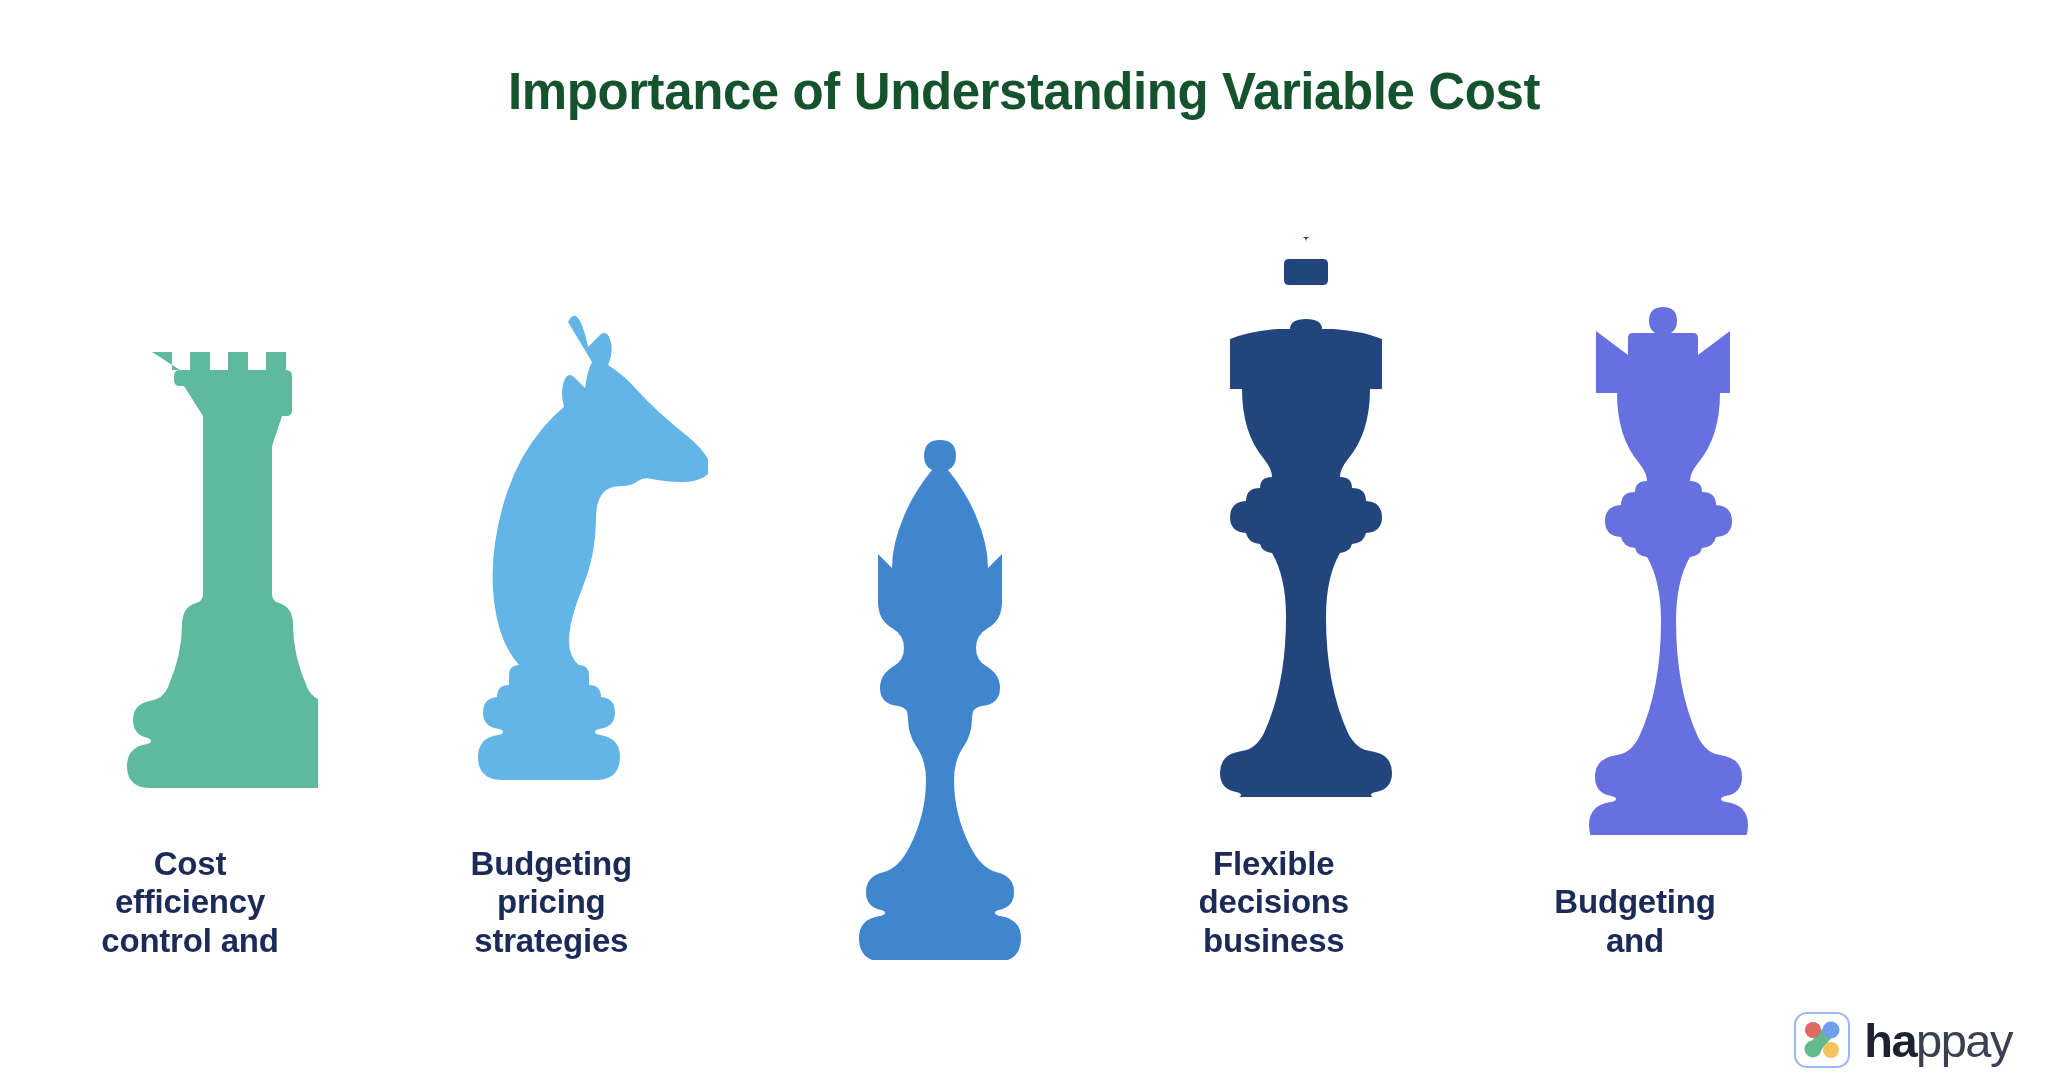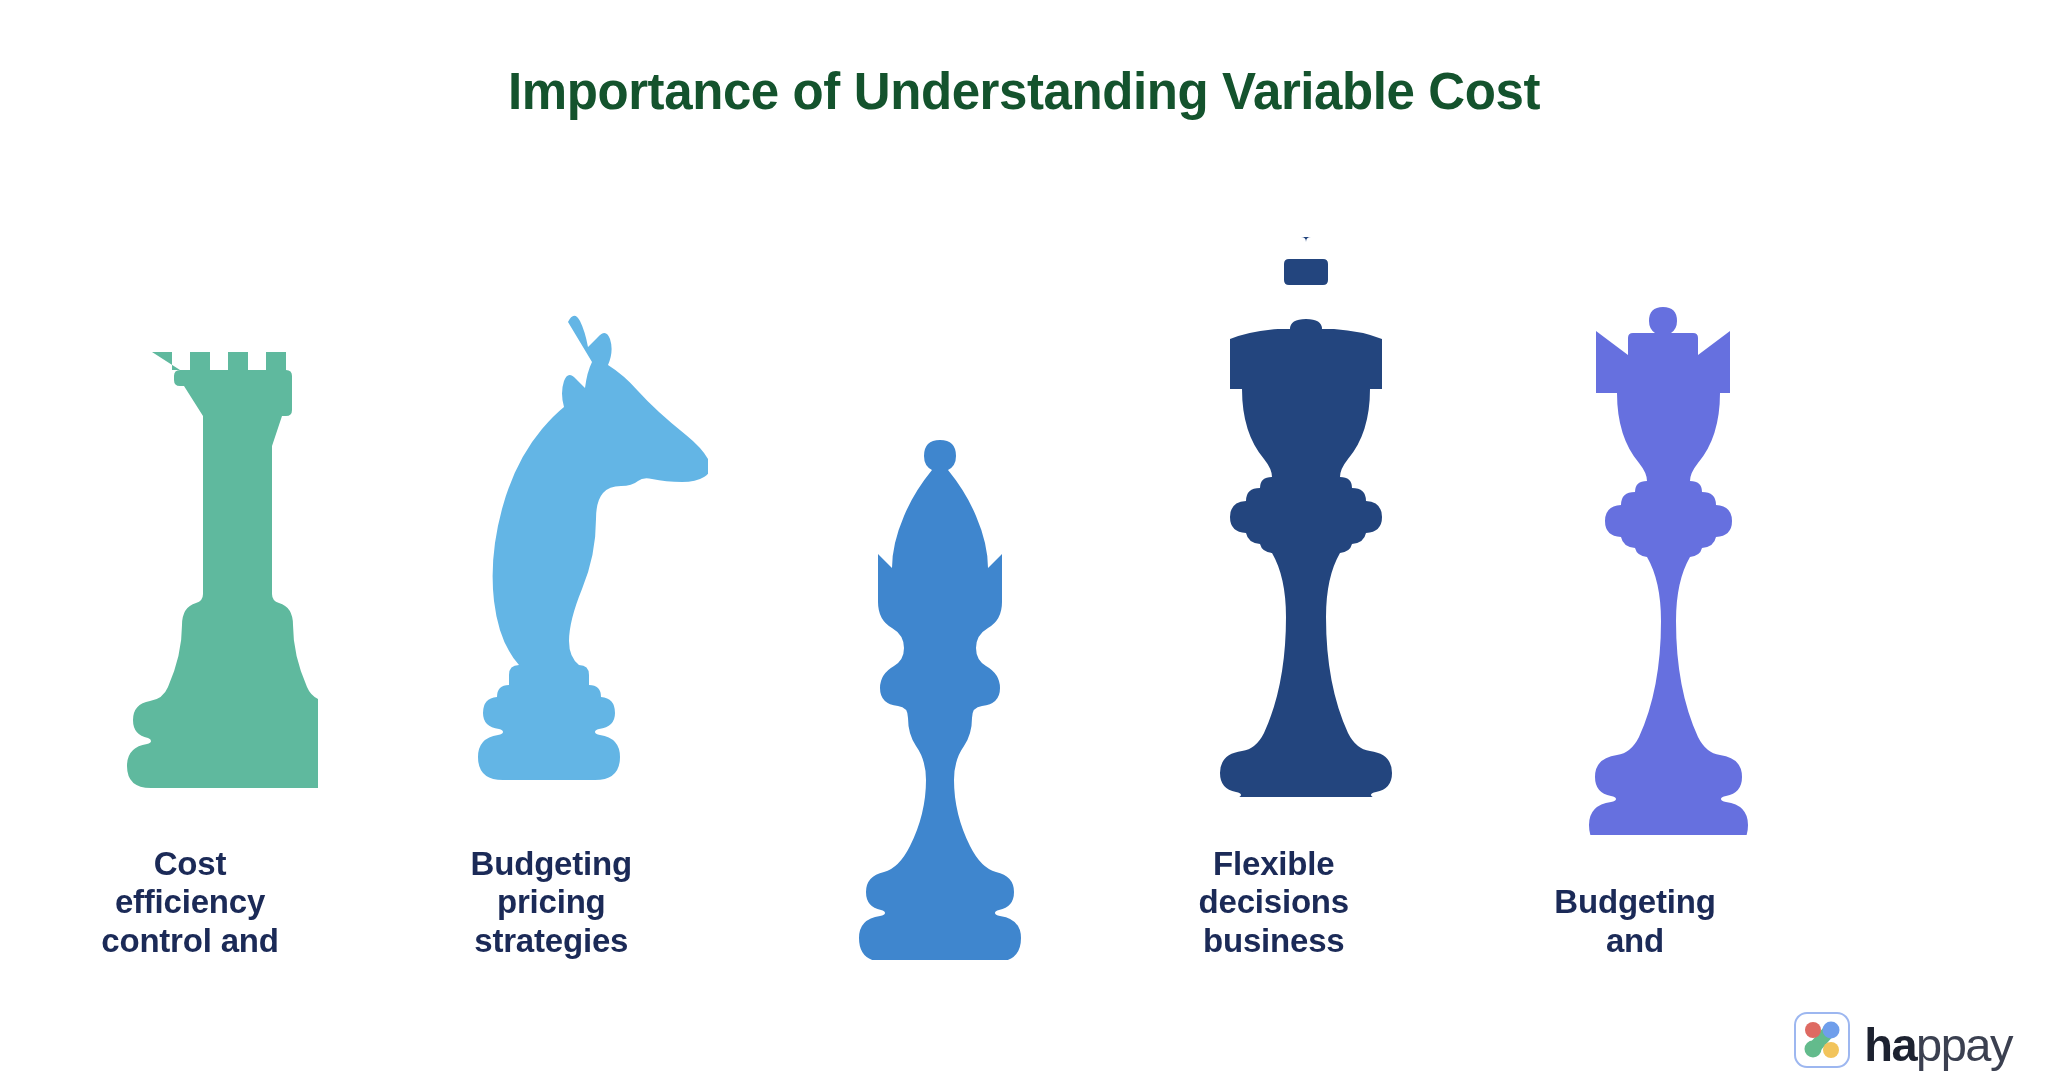--- a/index.html
+++ b/index.html
@@ -69,21 +69,21 @@
     width: 300px;
   }
   .piece-label .lbl-line { display: block; }
 
   
   #happay-logo {
     position: absolute;
     right: 36px;
     bottom: 16px;
     display: flex;
-    align-items: flex-end;
+    align-items: center;
     gap: 14px;
   }
   #happay-mark {
     width: 56px;
     height: 56px;
     border: 2px solid #9db7f0;
     border-radius: 13px;
     position: relative;
     box-sizing: border-box;
     background: #ffffff;

